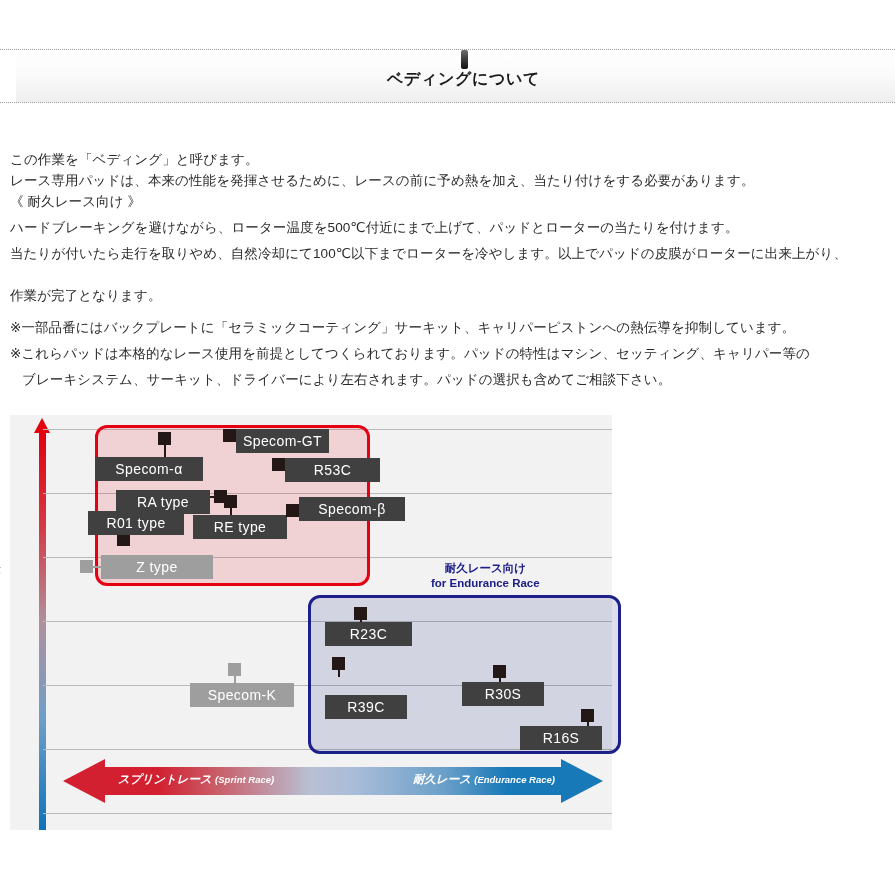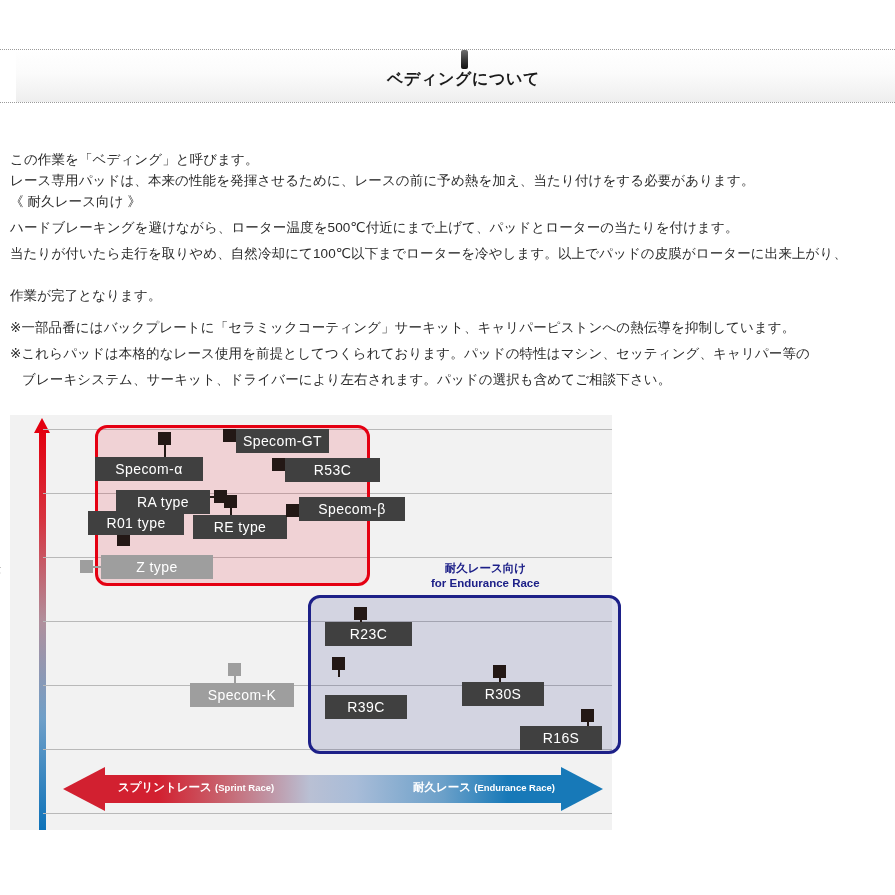--- a/index.html
+++ b/index.html
@@ -200,23 +200,24 @@
   }
   .pad-label.gray {
     background: #9e9e9e;
     color: #ffffff;
   }
 
   
   #axis-arrow-wrap {
     position: absolute;
     left: 20px;
-    top: 352px;
+    top: 344px;
     width: 540px;
     height: 44px;
+    font-style: italic;
   }
   #axis-arrow-bar {
     position: absolute;
     left: 40px;
     top: 8px;
     width: 460px;
     height: 28px;
     background: linear-gradient(to right,
       #d22030 0%, #d22030 12%, #c8636e 26%,
       #b9c0d4 45%, #a8bcd8 55%,

